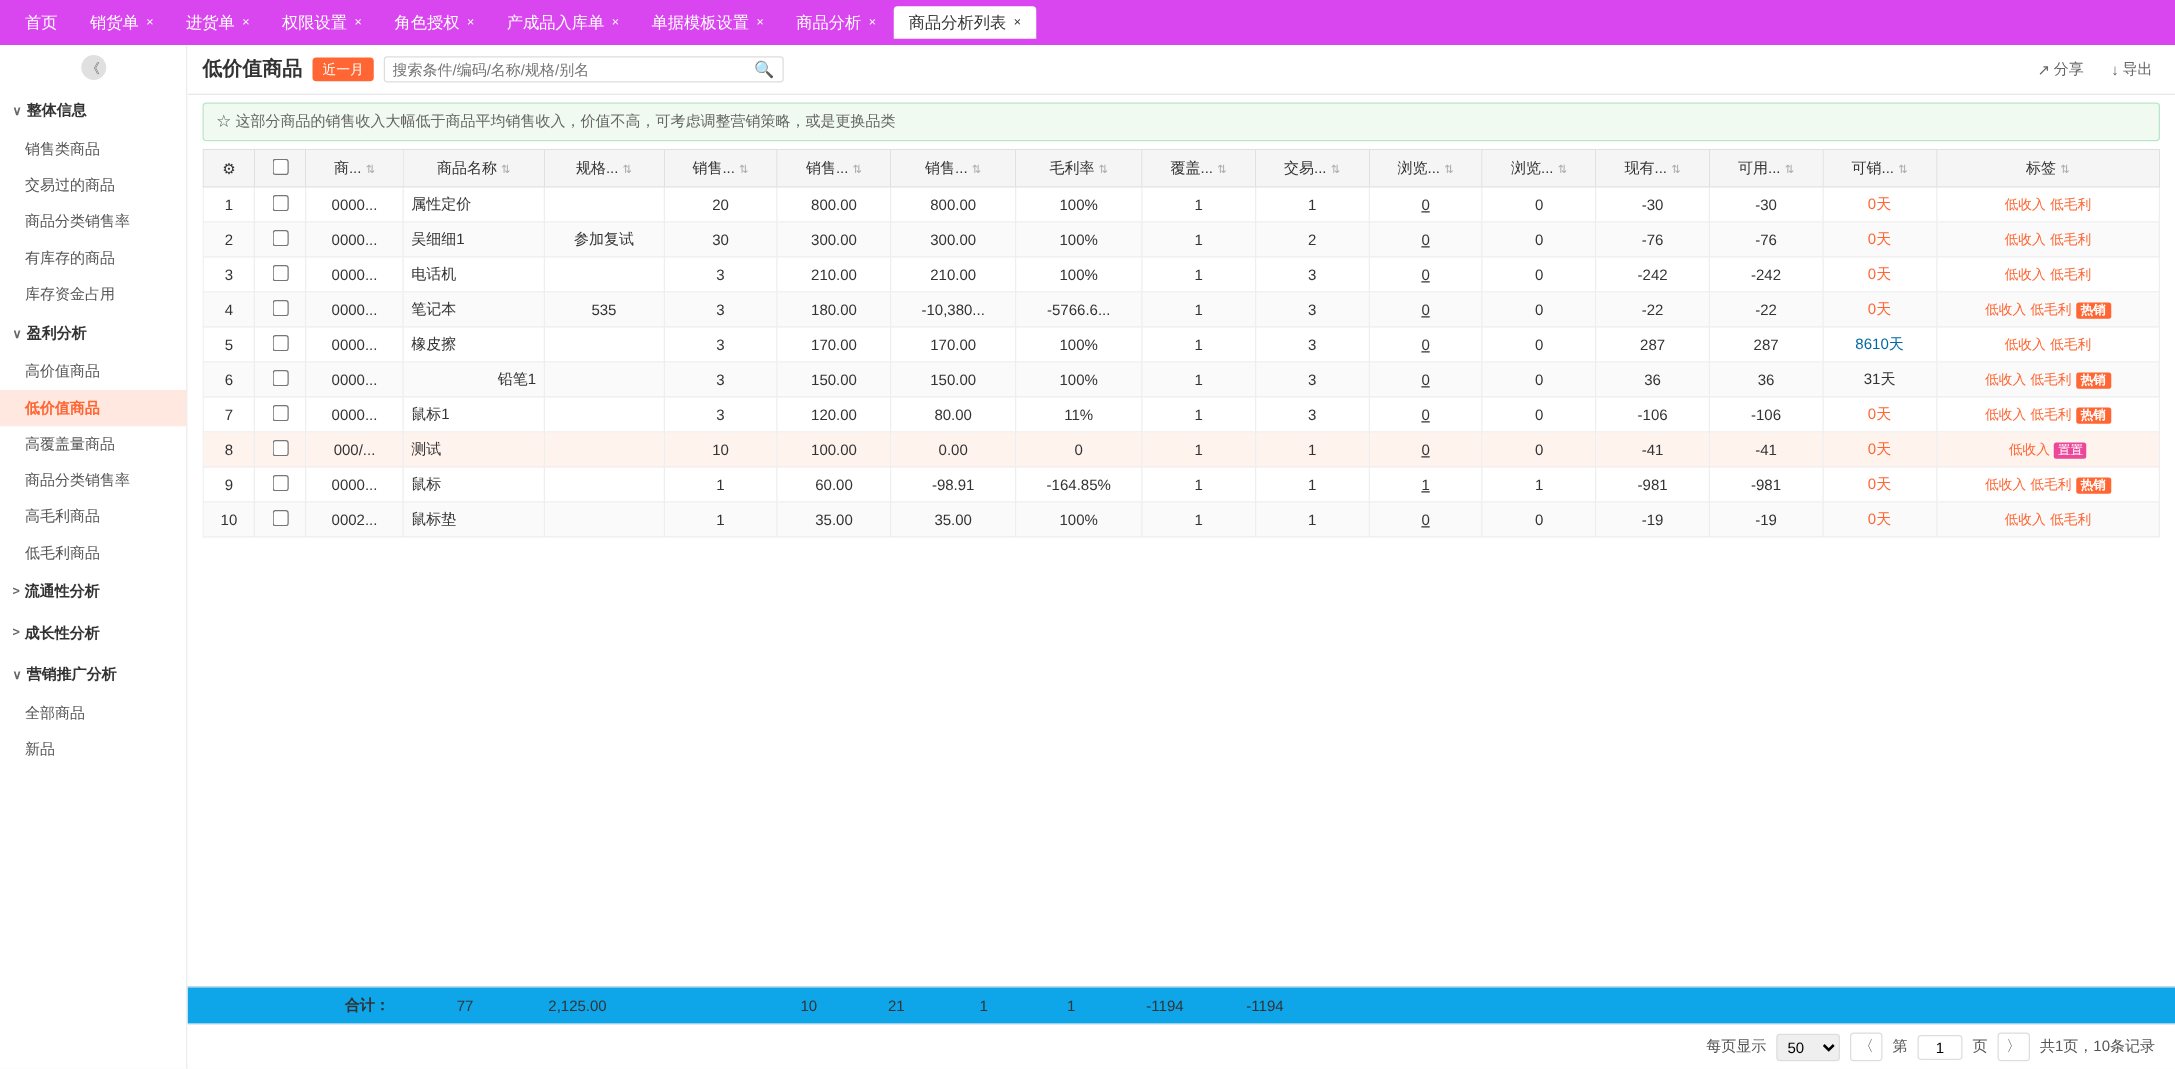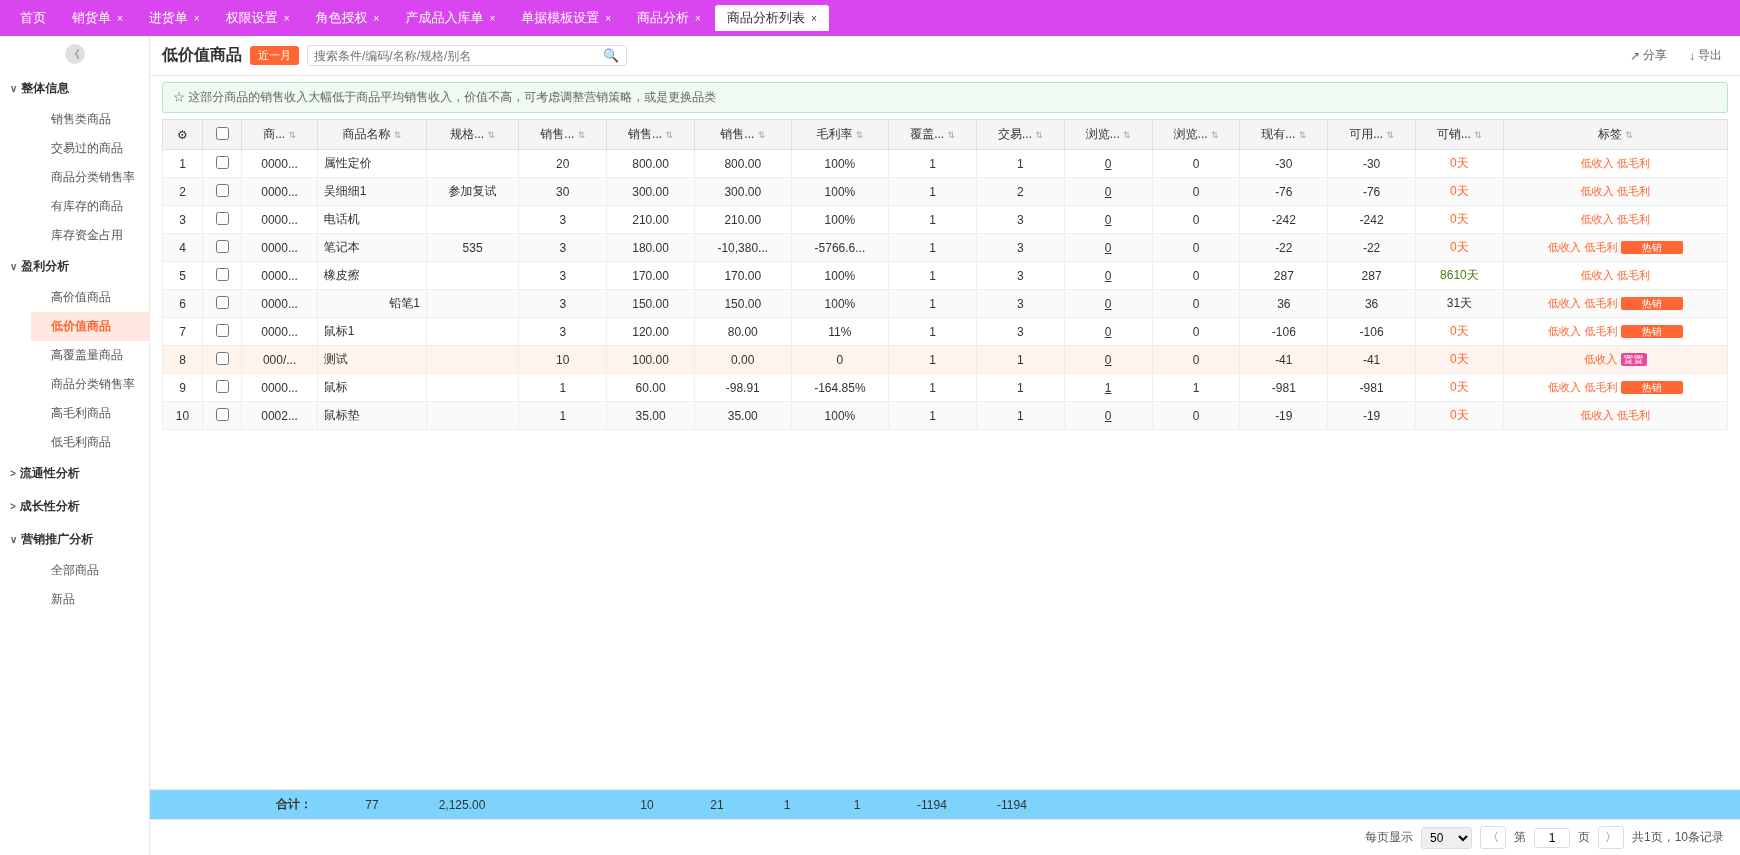--- a/index.html
+++ b/index.html
@@ -50,21 +50,20 @@
       font-weight: bold;
       font-size: 12px;
       cursor: pointer;
     }
     .sidebar-group-header .arrow { margin-right: 4px; font-size: 10px; color: #666; }
     .sidebar-item {
       padding: 6px 12px 6px 20px;
       color: #555;
       cursor: pointer;
       font-size: 12px;
-      margin-left: 31px;
     }
     .sidebar-item.active { background: #ffe8e0; color: #ff6633; font-weight: bold; }
 
     
     .main-content {
       flex: 1;
       display: flex;
       flex-direction: column;
       overflow: hidden;
       background: #fff;
@@ -177,31 +176,31 @@
     tbody td {
       padding: 5px 6px;
       text-align: center;
       border: 1px solid #eeeeee;
       color: #333;
       white-space: nowrap;
     }
 
     .tag-low-income { color: #ff6633; font-size: 11px; }
     .tag-low-profit { color: #ff6633; font-size: 11px; }
-    .tag-hot { background: #ff6633; color: #fff; font-size: 10px; padding: 1px 21px; border-radius: 2px; }
+    .tag-hot { background: #ff6633; color: #fff; font-size: 10px; padding: 1px 4px; border-radius: 2px; font-weight: bold; }
     .tag-orange { background: #ec4899; color: #fff; font-size: 10px; padding: 1px 3px; border-radius: 2px; }
 
     .sort-icon { color: #aaa; font-size: 9px; }
 
     
     .table-footer {
       display: flex;
       align-items: center;
       padding: 6px 12px;
-      background: #7dd3fc;
+      background: #0ea5e9;
       border-top: 1px solid #e8e8e8;
       font-size: 12px;
       color: #333;
       gap: 0;
     }
     .footer-label { font-weight: bold; padding-right: 20px; width: 170px; text-align: right; }
     .footer-cells {
       display: flex;
       gap: 0;
       flex: 1;
@@ -455,21 +454,21 @@
       <td>3</td>
       <td>170.00</td>
       <td>170.00</td>
       <td>100%</td>
       <td>1</td>
       <td>3</td>
       <td><span class="underline-link">0</span></td>
       <td>0</td>
       <td>287</td>
       <td>287</td>
-      <td style="color:#4d7c0f">8610天</td>
+      <td style="color:#0369a1">8610天</td>
       <td><span class="tag-low-income">低收入</span>  <span class="tag-low-profit">低毛利</span> </td>
     </tr>
             <tr>
       <td>6</td>
       <td><input type="checkbox" style=""></td>
       <td>0000...</td>
       <td style="text-align:right">铅笔1</td>
       <td></td>
       <td>3</td>
       <td>150.00</td>

